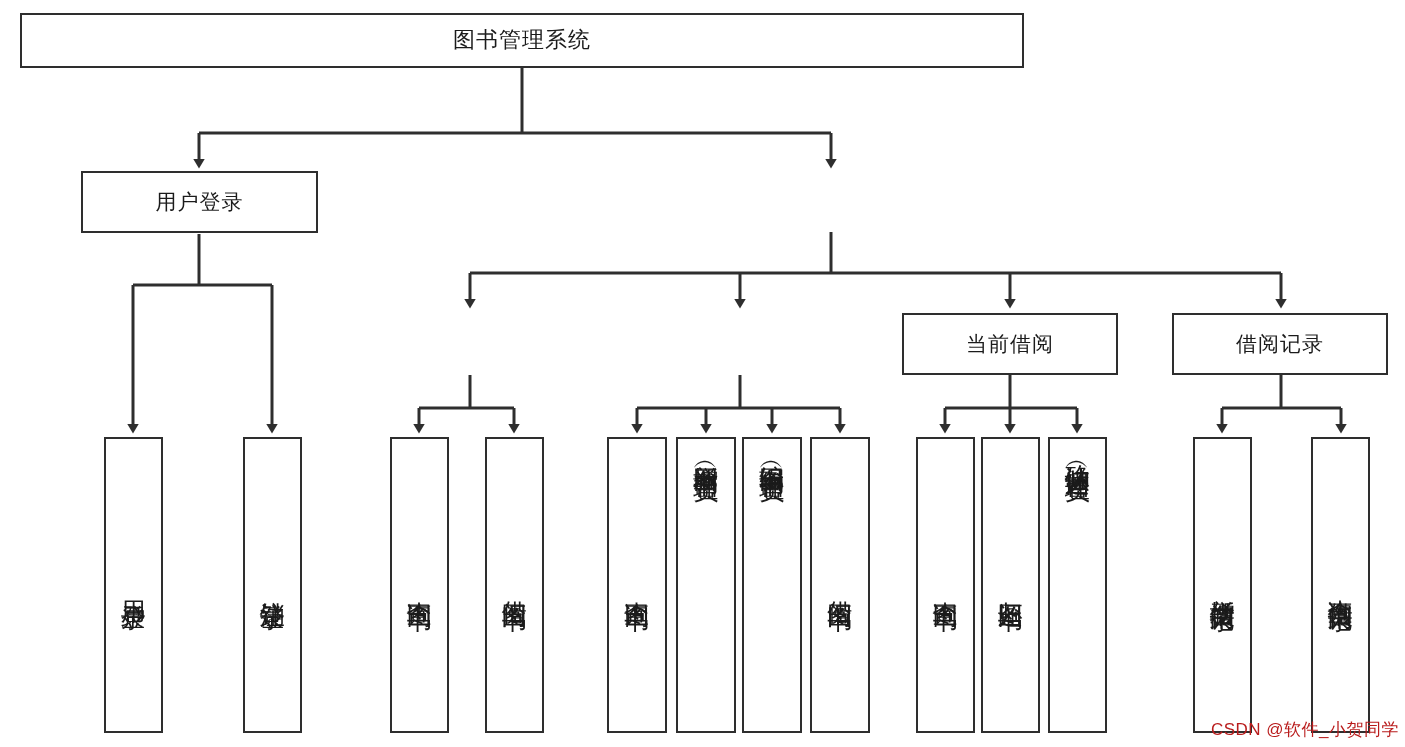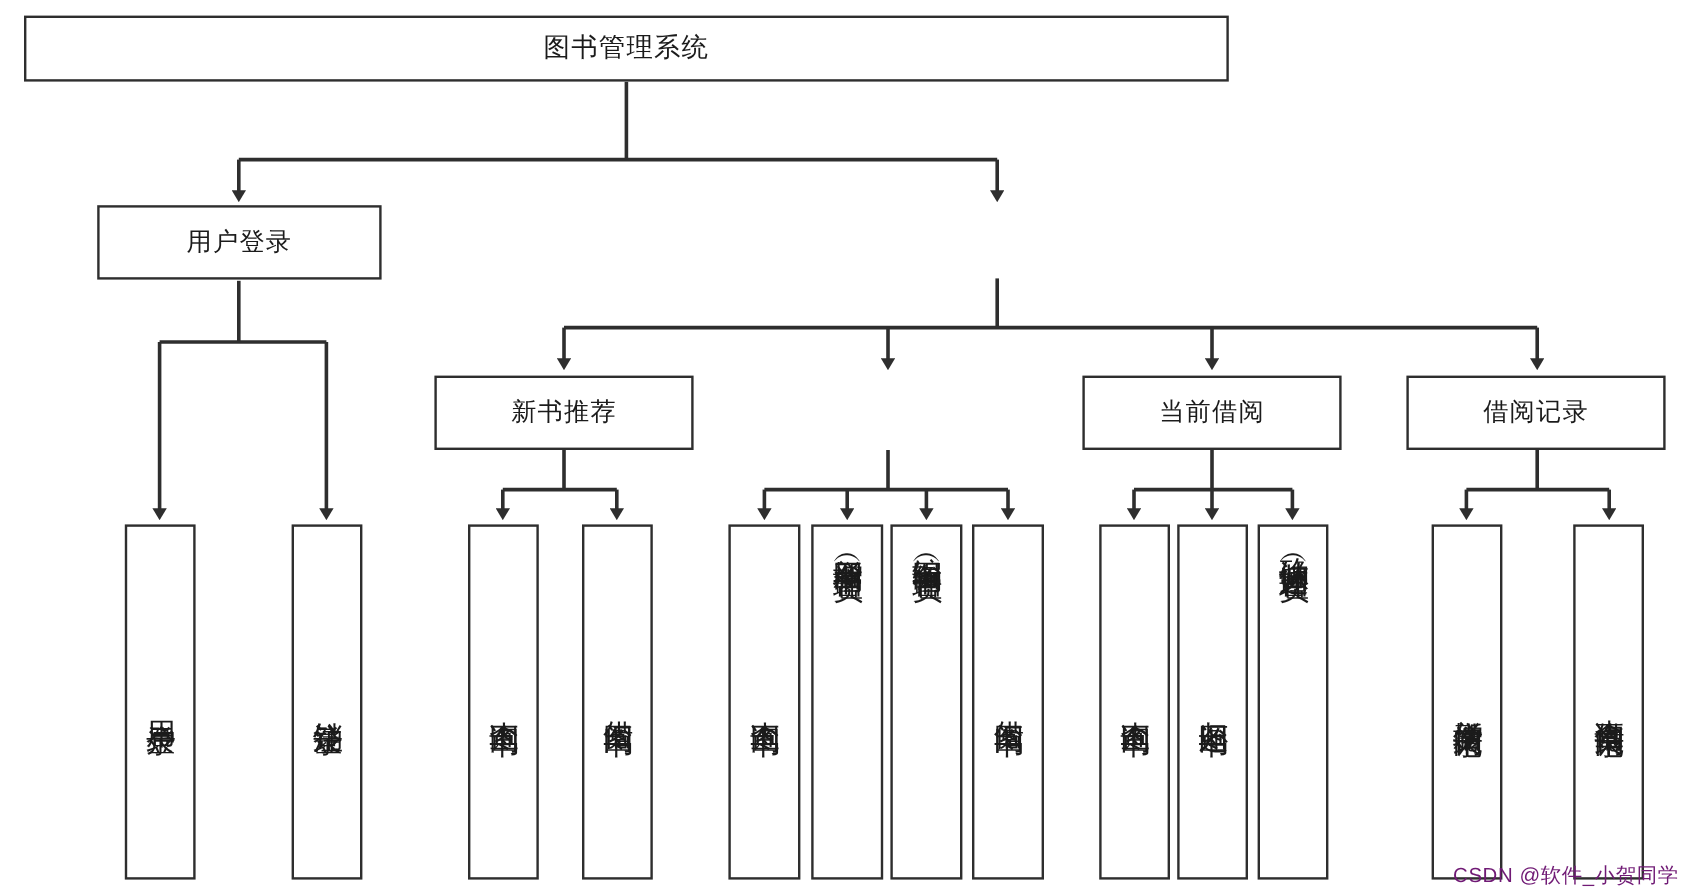--- a/index.html
+++ b/index.html
@@ -59,21 +59,21 @@
   }
   .leaf.center-text {
     align-items: center;
     padding-top: 0;
   }
   .watermark {
     position: absolute;
     right: 6px;
     bottom: 6px;
     font-size: 17px;
-    color: #701a75;
+    color: #b91c1c;
     letter-spacing: 0.5px;
     white-space: nowrap;
     margin-top: 12px;
   }
 </style>
 </head>
 <body>
 
 <div id="diagram">
 
@@ -124,21 +124,20 @@
       <path d="M1222,408 L1341,408"></path>
       <path d="M1222,408 L1222,425" marker-end="url(#arrow)"></path>
       <path d="M1341,408 L1341,425" marker-end="url(#arrow)"></path>
     </g>
   </svg>
 
   <div class="node horiz root" style="left:20px; top:13px; width:1004px; height:55px;">图书管理系统</div>
 
   <div class="node horiz" style="left:81px; top:171px; width:237px; height:62px;">用户登录</div>
 
-  <div class="node horiz" style="left:362px; top:313px; width:216px; height:62px;">新书推荐</div>
   <div class="node horiz" style="left:902px; top:313px; width:216px; height:62px;">当前借阅</div>
   <div class="node horiz" style="left:1172px; top:313px; width:216px; height:62px;">借阅记录</div>
 
   <div class="node leaf center-text" style="left:104px; top:437px; width:59px; height:296px;">
     <span class="vtext">用户登录</span>
   </div>
   <div class="node leaf center-text" style="left:243px; top:437px; width:59px; height:296px;">
     <span class="vtext">注销登录</span>
   </div>
 

